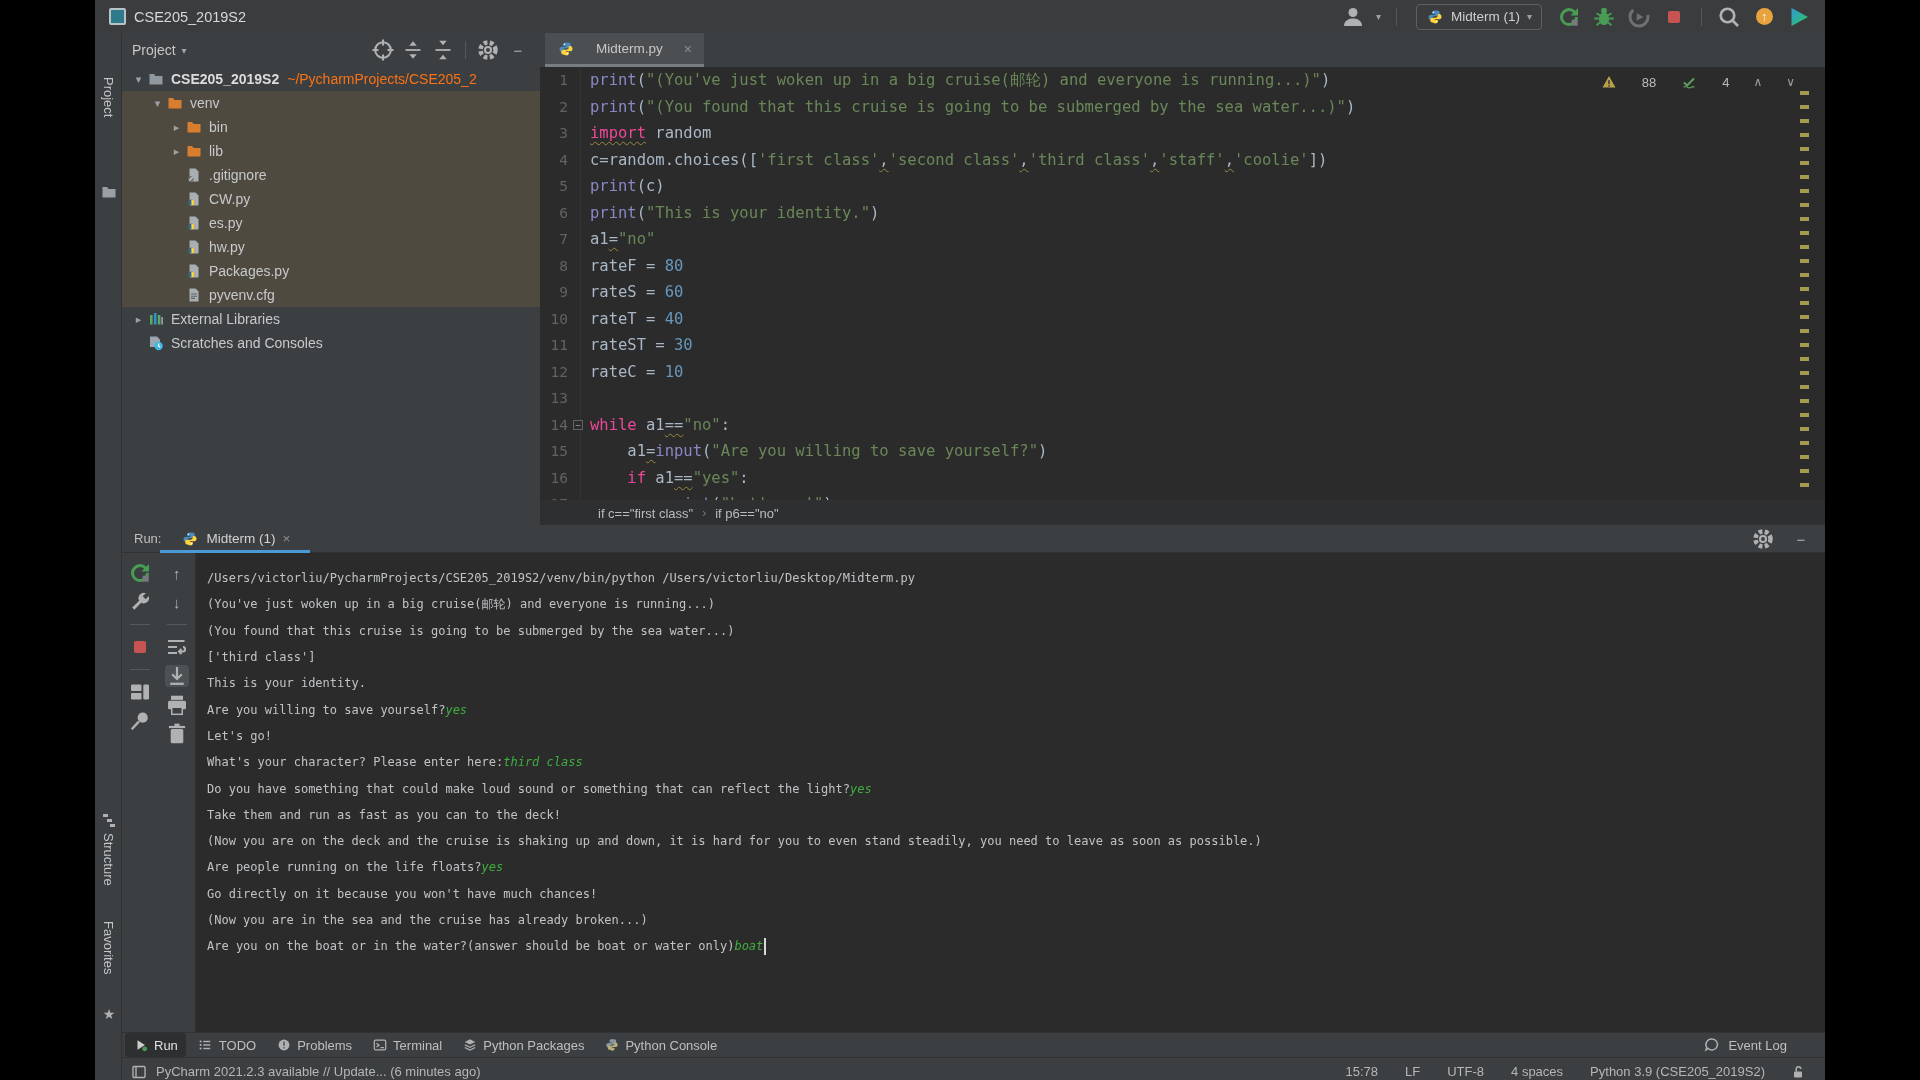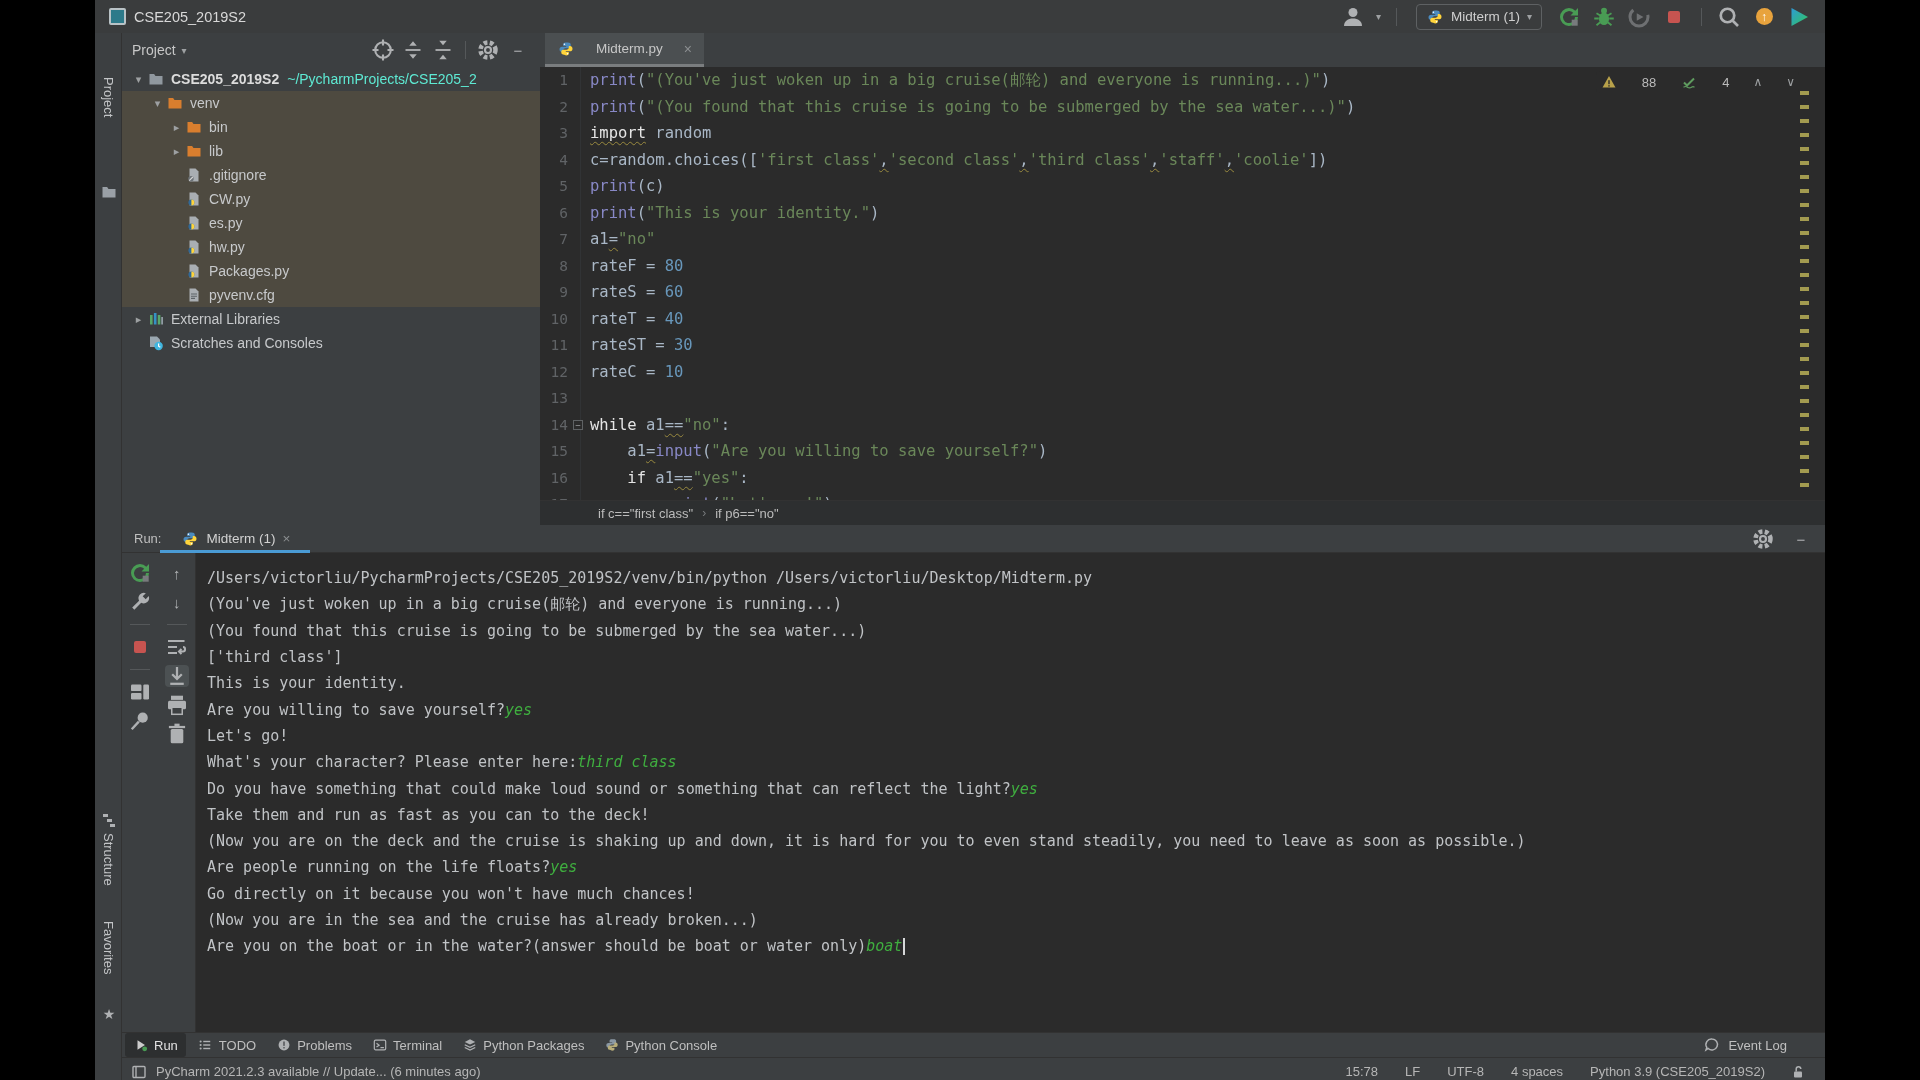--- a/index.html
+++ b/index.html
@@ -32,53 +32,53 @@
   .phead .lbl{font-size:14px;color:#c7c7c7;}
   .phead .spacer{flex:1;}
   .phead-icons{display:flex;align-items:center;gap:6px;}
   .tree{font-size:14px;}
   .trow{height:24px;display:flex;align-items:center;white-space:nowrap;overflow:hidden;cursor:default;}
   .trow.hl{background:#4e4a40;}
   .tchev{width:17px;text-align:center;color:#9da0a2;font-size:11px;flex:none;}
   .trow .ic{margin-right:6px;flex:none;}
   .tlabel{color:#c7c9cb;}
   .tlabel.bold{font-weight:bold;color:#dcdcdc;}
-  .tpath{color:#5eead4;margin-left:8px;text-align:center;}
+  .tpath{color:#f97316;margin-left:8px;text-align:center;}
   
   .editor{position:absolute;left:445px;top:33px;width:1285px;height:492px;background:#2b2b2b;overflow:hidden;}
   .tabbar{height:34px;background:#3c3f41;display:flex;align-items:flex-end;}
   .etab{height:31px;display:inline-flex;align-items:center;gap:21px;padding:0 12px;background:#4b4f51;border-bottom:3px solid #7a7d7f;font-size:13.5px;color:#c7c7c7;cursor:default;}
   .etab .close{color:#8c8f91;font-size:14px;}
   .code{position:absolute;left:0;top:34px;right:0;bottom:25px;font-family:"DejaVu Sans Mono",monospace;font-size:15.5px;overflow:hidden;}
   .code::before{content:'';position:absolute;left:40px;top:0;bottom:0;width:1px;background:#313335;}
   .cline{height:26.5px;display:flex;align-items:center;position:relative;}
   .gut{width:28px;text-align:right;color:#606366;font-size:14.5px;flex:none;}
   .ctext{white-space:pre;margin-left:22px;}
   .foldbox{position:absolute;left:33px;top:8px;width:10px;height:10px;border:1px solid #5f6264;color:#9a9d9f;font-size:9px;line-height:9px;text-align:center;background:#2b2b2b;box-sizing:border-box;}
-  .sg-p{color:#a9b7c6}.sg-s{color:#6a8759}.sg-kw{color:#e5e5e5}.sg-b{color:#8888c6}.sg-n{color:#6897bb}
+  .sg-p{color:#a9b7c6}.sg-s{color:#6a8759}.sg-kw{color:#ec4899}.sg-b{color:#8888c6}.sg-n{color:#6897bb}
   .sg-w{text-decoration:underline wavy #9a8a3f;text-decoration-thickness:1px;text-underline-offset:3px;}
   .inspect{position:absolute;top:38px;right:26px;display:flex;align-items:center;gap:24px;font-size:13px;color:#bbb;background:rgba(43,43,43,.85);padding:2px 4px;border-radius:4px;}
   .inspect .ch{color:#9da0a2;font-size:12px;}
   .estripe{position:absolute;right:16px;top:58px;bottom:32px;width:9px;
     background:repeating-linear-gradient(to bottom,#a39b50 0 4px,transparent 4px 14px);}
   .crumbs{position:absolute;left:0;right:0;bottom:0;height:25px;background:#2d2f30;border-top:1px solid #323232;
     display:flex;align-items:center;padding-left:58px;font-size:13px;color:#bcbcbc;box-sizing:border-box;}
   .crumbs .sep{color:#787b7d;margin:0 9px;font-size:12px;}
   
   .runpanel{position:absolute;left:27px;top:525px;width:1703px;height:507px;background:#2b2b2b;}
   .rhead{position:relative;height:28px;background:#3c3f41;border-bottom:1px solid #323232;display:flex;align-items:center;box-sizing:border-box;}
   .rhead .rlbl{font-size:13px;color:#bfbfbf;margin-left:12px;}
   .rtab{display:flex;align-items:center;gap:7px;margin-left:20px;font-size:13.5px;color:#d2d2d2;position:relative;height:100%;}
   .rtab .close{color:#8c8f91;}
   .runline{position:absolute;left:38px;top:25px;width:150px;height:3px;background:#4a9bd5;}
   .rhead-icons{position:absolute;right:12px;top:0;height:28px;display:flex;align-items:center;gap:14px;}
   .runbar{position:absolute;left:0;top:28px;bottom:0;width:74px;background:#3c3f41;border-right:1px solid #323232;display:flex;box-sizing:border-box;}
   .rcol{width:37px;display:flex;flex-direction:column;align-items:center;padding-top:9px;gap:7px;}
   .console{position:absolute;left:75px;top:28px;right:0;bottom:0;overflow:hidden;
-    font-family:"DejaVu Sans Mono",monospace;font-size:15px;padding:12px 0 0 10px;}
+    font-family:"DejaVu Sans Mono",monospace;font-size:12px;padding:12px 0 0 10px;}
   .conline{height:26.3px;white-space:pre;display:flex;align-items:center;}
   .sg-out{color:#c0c3c6}.sg-in{color:#3fae3f;font-style:italic}
   .caret{display:inline-block;width:2px;height:17px;background:#d6d8d9;margin-left:1px;}
   
   .toolbtns{position:absolute;left:27px;top:1032px;right:0;height:25px;background:#3c3f41;border-top:1px solid #323232;
     display:flex;align-items:center;gap:4px;padding-left:3px;font-size:13px;color:#bfbfbf;box-sizing:border-box;}
   .bitem{display:inline-flex;align-items:center;gap:6px;padding:2px 8px;border-radius:3px;height:20px;cursor:default;}
   .bitem.active{background:#2d2f30;color:#e0e0e0;}
   .bitem .ic{width:15px;height:15px;}
   .bitem .ic svg{width:14px;height:14px;}

